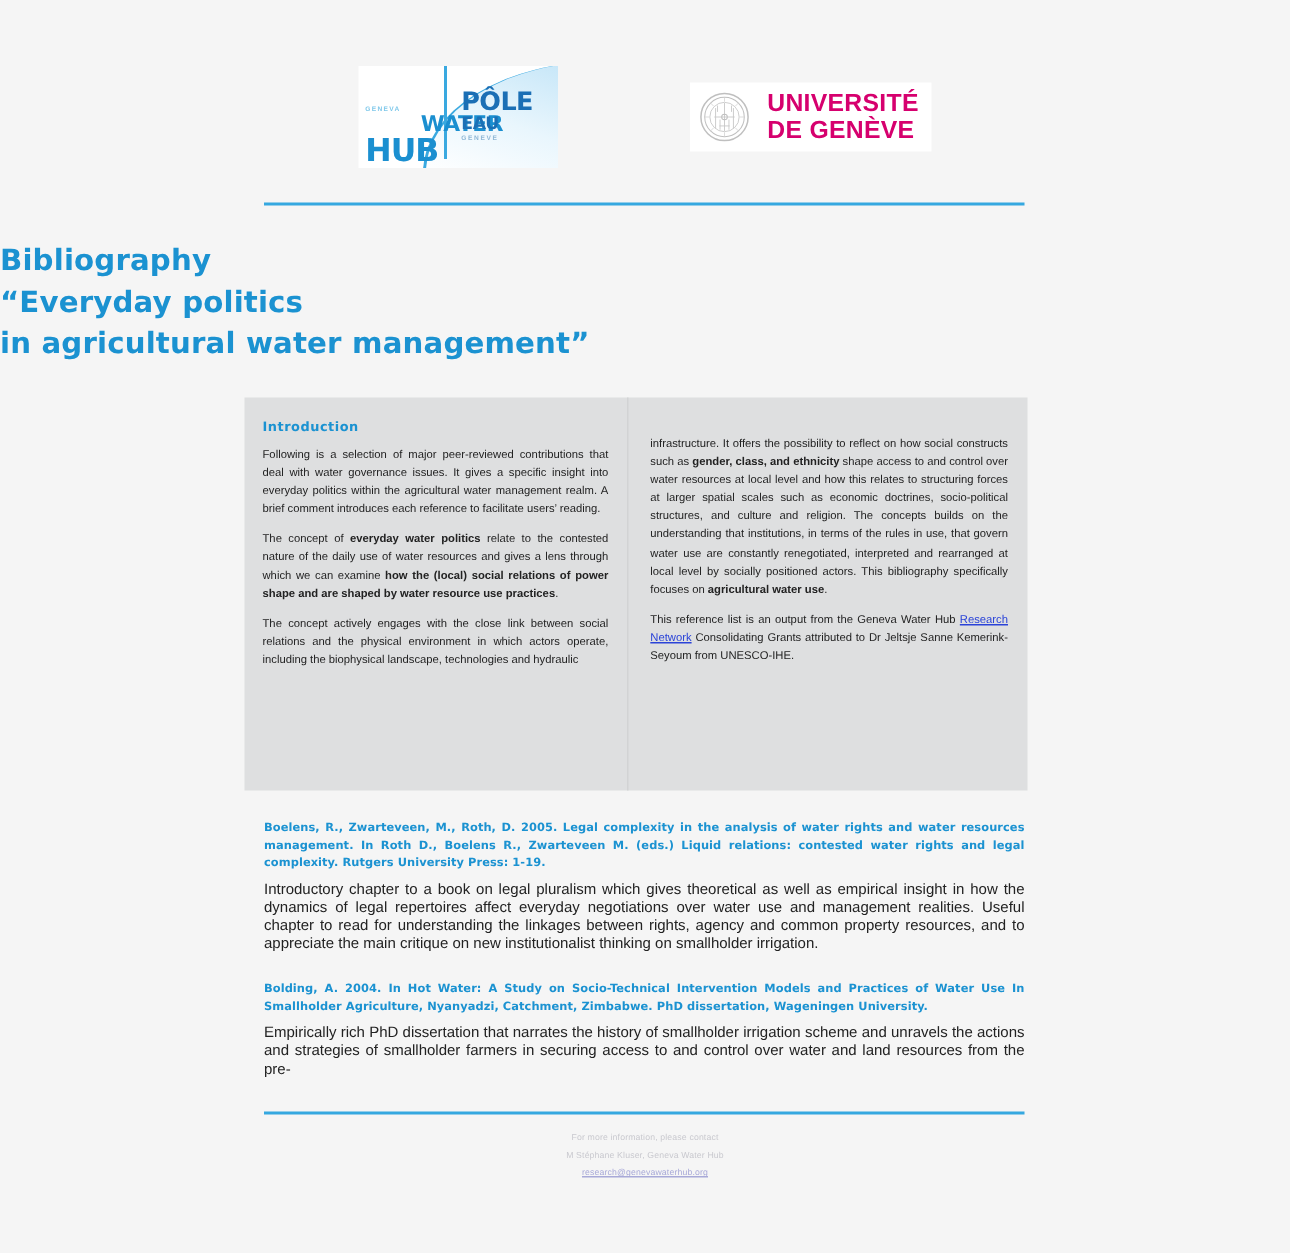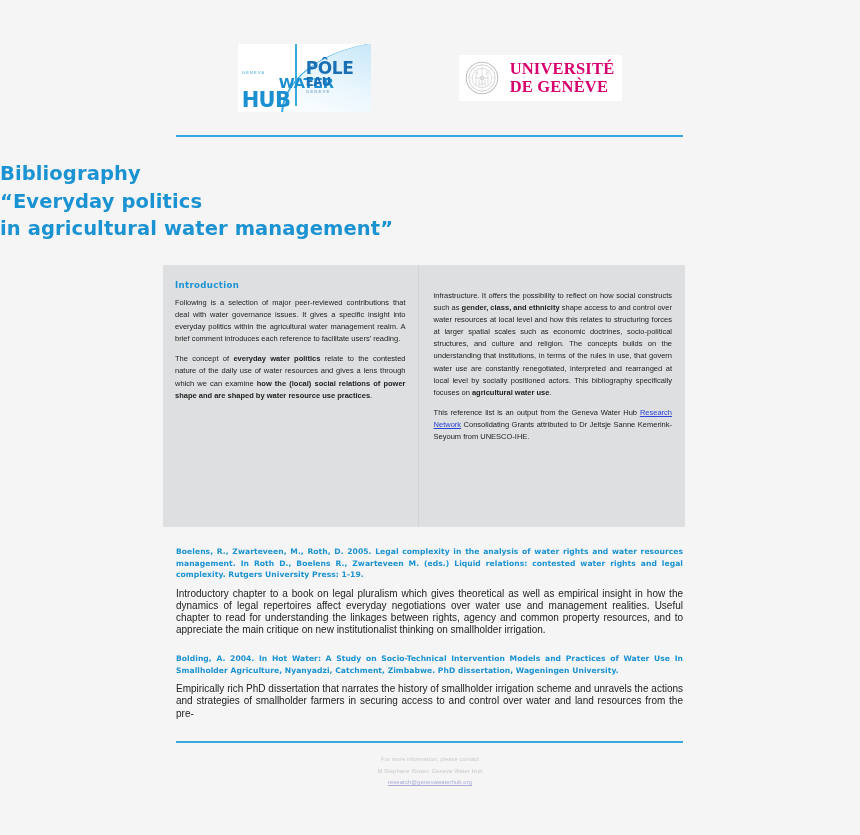--- a/index.html
+++ b/index.html
@@ -120,21 +120,21 @@
   .unige-logo {
     display: flex;
     align-items: center;
     gap: 11px;
     background: #ffffff;
     padding: 6px 8px 6px 6px;
     height: 46px;
   }
   .unige-seal { width: 34px; height: 34px; opacity: 0.55; }
   .unige-words {
-    font-family: Liberation Serif, serif;
+    font-family: Liberation Sans, sans-serif;
     color: #d6006e;
     font-weight: 700;
     font-size: 16.5px;
     line-height: 18px;
     letter-spacing: 0.2px;
   }
 
   
   .rule {
     position: absolute;
@@ -310,20 +310,21 @@
     <span class="tl">“Everyday politics</span>
     <span class="tl">in agricultural water management”</span>
   </div>
 
   <div class="intro-box">
 
     <div class="intro-col left">
       <div class="intro-head">Introduction</div>
       <p class="intro-p" id="ip1">Following is a selection of major peer-reviewed contributions that deal with water governance issues. It gives a specific insight into everyday politics within the agricultural water management realm. A brief comment introduces each reference to facilitate users’ reading.</p>
       <p class="intro-p" id="ip2">The concept of <b>everyday water politics</b> relate to the contested nature of the daily use of water resources and gives a lens through which we can examine <b>how the (local) social relations of power shape and are shaped by water resource use practices</b>.</p>
+      <p class="intro-p" id="ip3">The concept actively engages with the close link between social relations and the physical environment in which actors operate, including the biophysical landscape, technologies and hydraulic</p>
     </div>
 
     <div class="intro-col right">
       <p class="intro-p" id="ip4">infrastructure. It offers the possibility to reflect on how social constructs such as <b>gender, class, and ethnicity</b> shape access to and control over water resources at local level and how this relates to structuring forces at larger spatial scales such as economic doctrines, socio-political structures, and culture and religion. The concepts builds on the understanding that institutions, in terms of the rules in use, that govern water use are constantly renegotiated, interpreted and rearranged at local level by socially positioned actors. This bibliography specifically focuses on <b>agricultural water use</b>.</p>
       <p class="intro-p" id="ip5">This reference list is an output from the Geneva Water Hub <a class="link-inline" href="#">Research Network</a> Consolidating Grants attributed to Dr Jeltsje Sanne Kemerink-Seyoum from UNESCO-IHE.</p>
     </div>
   </div>
 
   <div class="entries">
     <div class="entry">

